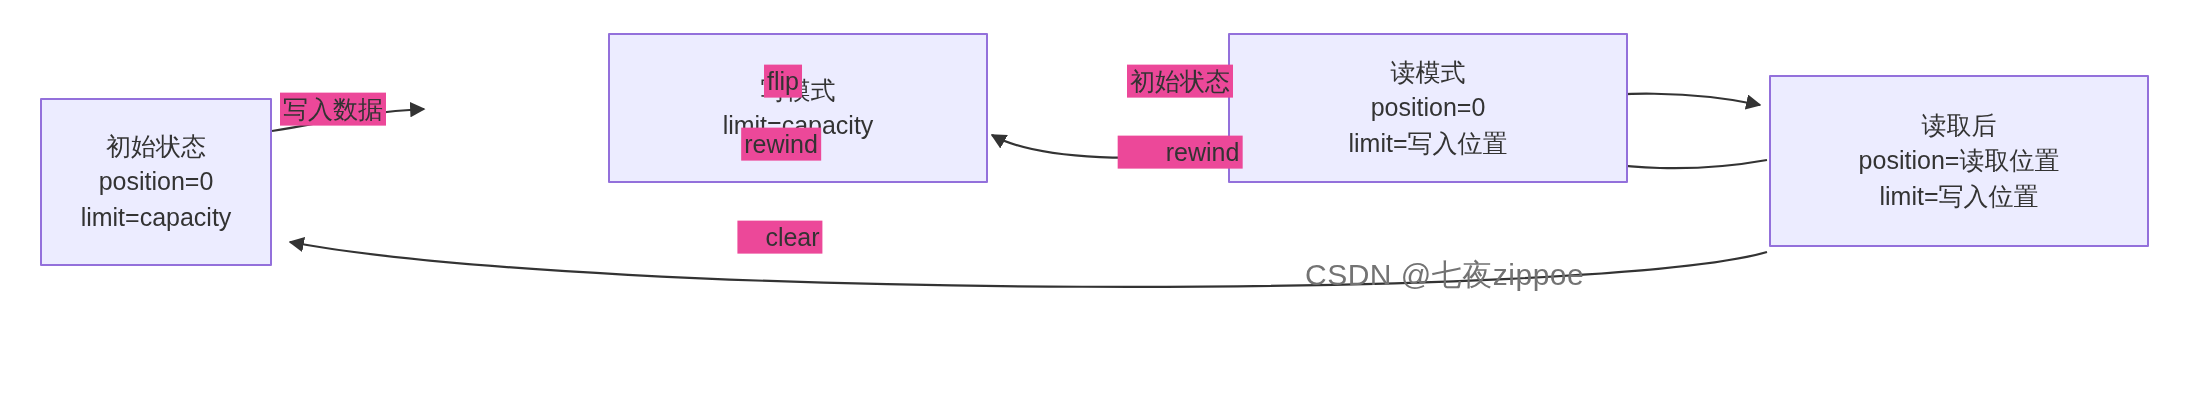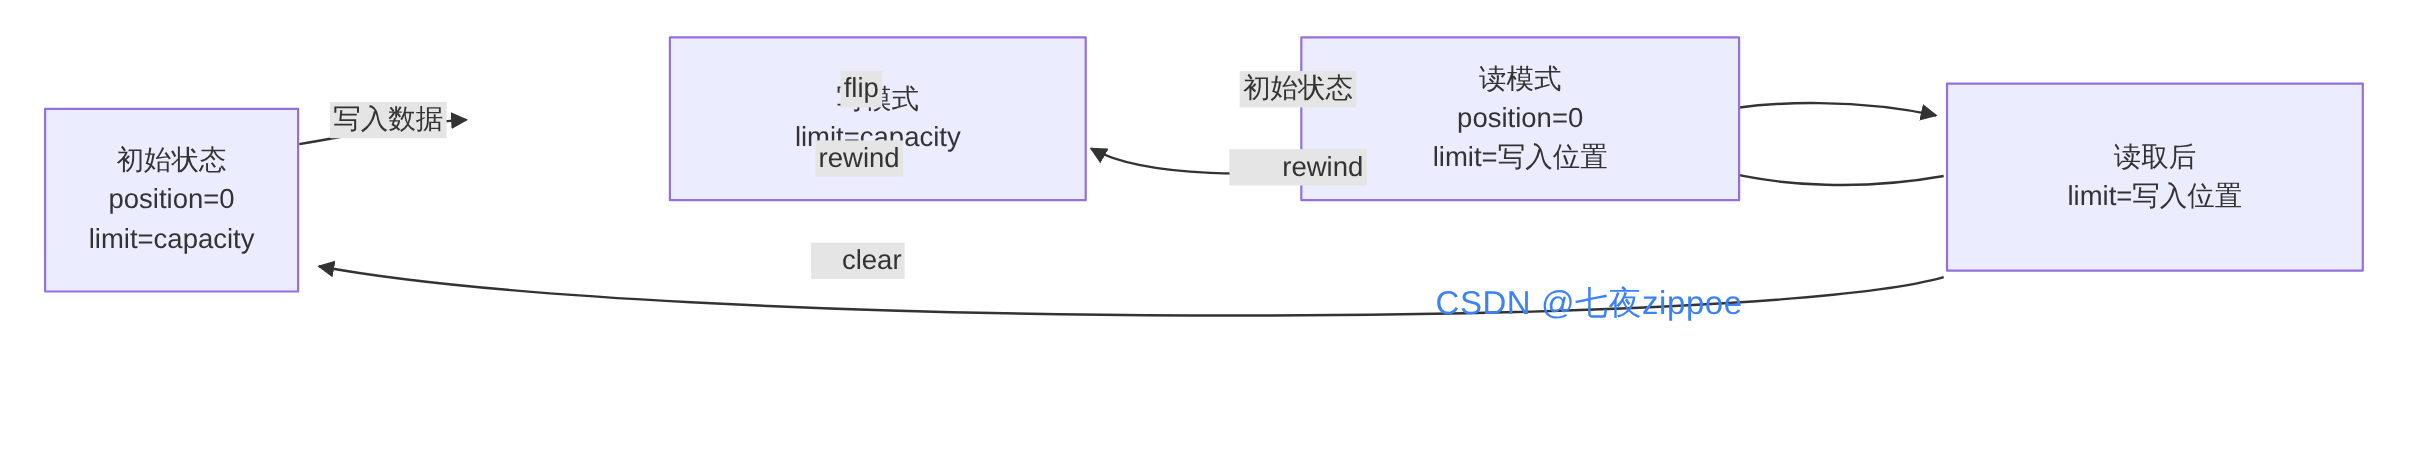--- a/index.html
+++ b/index.html
@@ -41,32 +41,32 @@
     font-size: 25px;
     line-height: 1.42;
     white-space: nowrap;
   }
   .node .node-line {
     display: block;
     text-align: center;
   }
   .edge-label {
     position: absolute;
-    background: #e5e5e5;
+    background: #ec4899;
     color: #333333;
     font-size: 25px;
     line-height: 1.15;
     padding: 2px 3px;
     white-space: nowrap;
     transform: translate(-50%, -50%);
     text-align: center;
   }
   .watermark {
     position: absolute;
-    color: #3b82f6;
+    color: #737373;
     font-size: 30px;
     white-space: nowrap;
     letter-spacing: 0.5px;
   }
 </style>
 </head>
 <body>
 
 <div id="diagram-root">
 
@@ -94,32 +94,33 @@
     <span class="node-line">初始状态</span>
     <span class="node-line">position=0</span>
     <span class="node-line">limit=capacity</span>
   </div>
 
   <div class="node" style="left:608px; top:33px; width:380px; height:150px;">
     <span class="node-line">写模式</span>
     <span class="node-line">limit=capacity</span>
   </div>
 
-  <div class="node" style="left:1182px; top:33px; width:400px; height:150px;">
+  <div class="node" style="left:1228px; top:33px; width:400px; height:150px;">
     <span class="node-line">读模式</span>
     <span class="node-line">position=0</span>
     <span class="node-line">limit=写入位置</span>
   </div>
 
   <div class="node" style="left:1769px; top:75px; width:380px; height:172px;">
     <span class="node-line">读取后</span>
+    <span class="node-line">position=读取位置</span>
     <span class="node-line">limit=写入位置</span>
   </div>
 
-  <div class="edge-label" style="left:353px; top:109px;">写入数据</div>
+  <div class="edge-label" style="left:333px; top:109px;">写入数据</div>
 
   <div class="edge-label" style="left:783px; top:81px;">flip</div>
 
   <div class="edge-label" style="left:781px; top:144px;">rewind</div>
 
   <div class="edge-label" style="left:1180px; top:81px;">初始状态</div>
 
   <div class="edge-label" style="left:1180px; top:152px;padding-left:48px;">rewind</div>
 
   <div class="edge-label" style="left:780px; top:237px;padding-left:28px;">clear</div>

